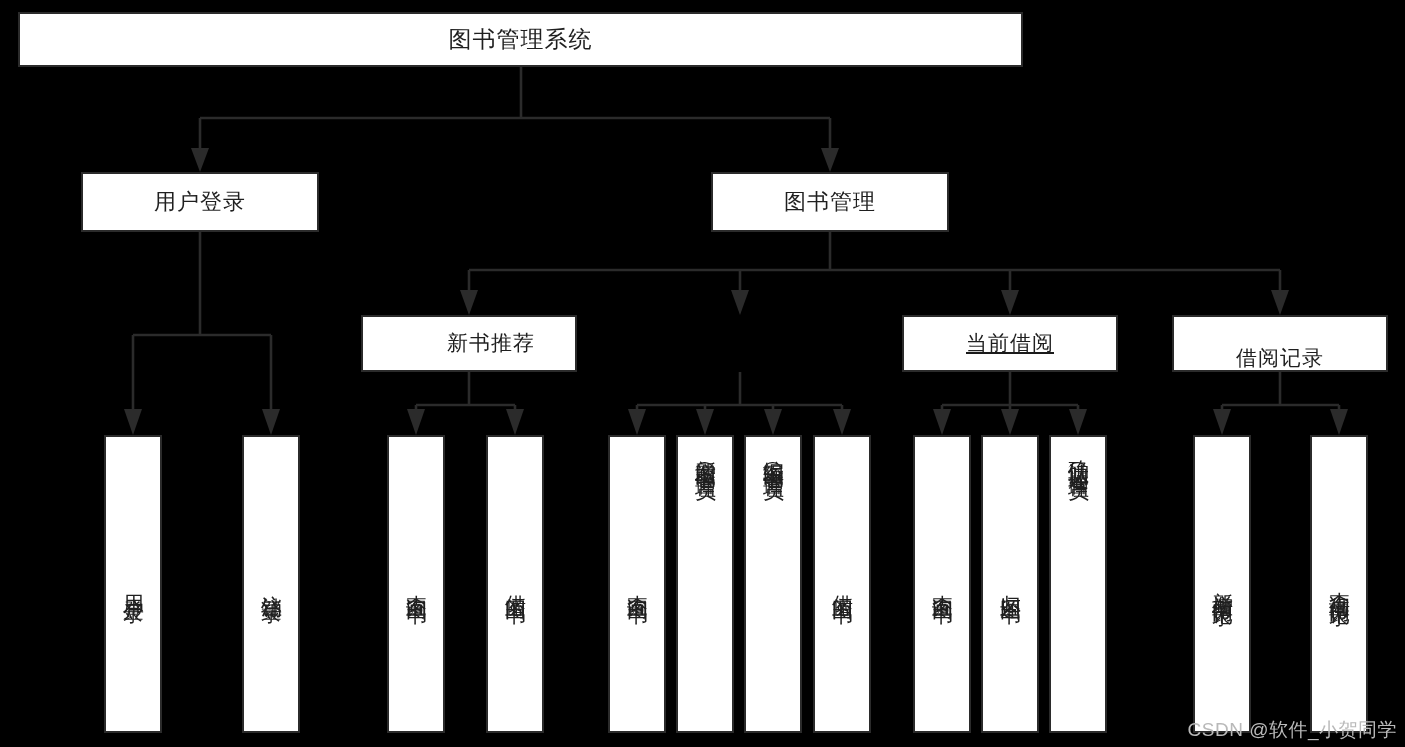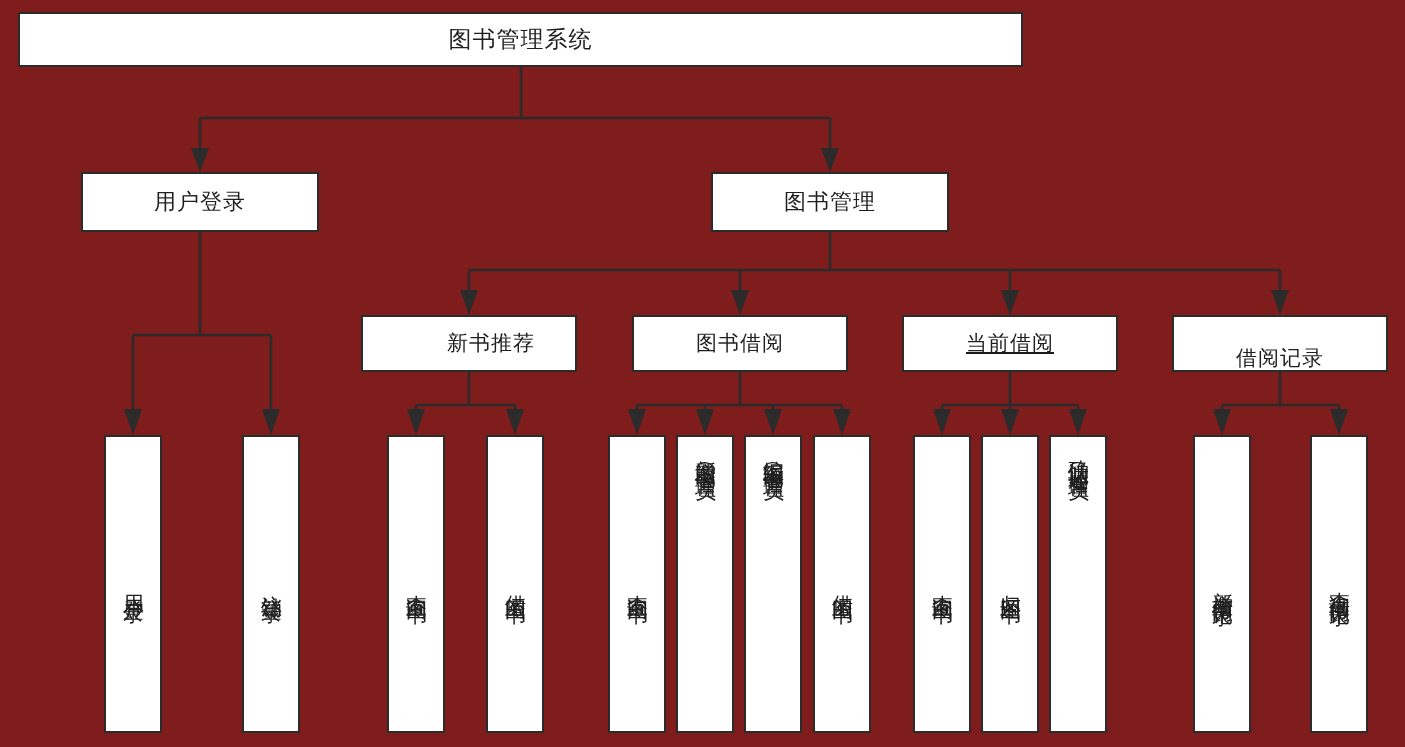--- a/index.html
+++ b/index.html
@@ -8,21 +8,21 @@
     padding: 0;
     background: #ffffff;
   }
   body {
     font-family: "Liberation Sans", "DejaVu Sans", sans-serif;
   }
   #canvas {
     position: relative;
     width: 1405px;
     height: 747px;
-    background: #7f1d1d;
+    background: #000000;
     overflow: hidden;
   }
   
   #wires {
     position: absolute;
     left: 0;
     top: 0;
     width: 1405px;
     height: 747px;
     z-index: 1;
@@ -174,23 +174,20 @@
   </div>
 
   <div class="node level2" style="left:711px; top:172px; width:238px; height:60px;">
     <span class="label">图书管理</span>
   </div>
 
   <div class="node level3" style="left:361px; top:315px; width:216px; height:57px;padding-left:44px;">
     <span class="label">新书推荐</span>
   </div>
 
-  <div class="node level3" style="left:632px; top:315px; width:216px; height:57px;">
-    <span class="label">图书借阅</span>
-  </div>
 
   <div class="node level3" style="left:902px; top:315px; width:216px; height:57px;text-decoration:underline;">
     <span class="label">当前借阅</span>
   </div>
 
   <div class="node level3" style="left:1172px; top:315px; width:216px; height:57px;align-items:flex-end;">
     <span class="label">借阅记录</span>
   </div>
 
   <div class="node leaf mid" style="left:104px; top:435px; width:58px; height:298px;">
@@ -238,14 +235,15 @@
   </div>
 
   <div class="node leaf mid" style="left:1193px; top:435px; width:58px; height:298px;">
     <span class="label">新增借阅记录</span>
   </div>
 
   <div class="node leaf mid" style="left:1310px; top:435px; width:58px; height:298px;">
     <span class="label">查询借阅记录</span>
   </div>
 
+  <div id="watermark">CSDN @软件_小贺同学</div>
 
 </div>
 
 </body></html>

